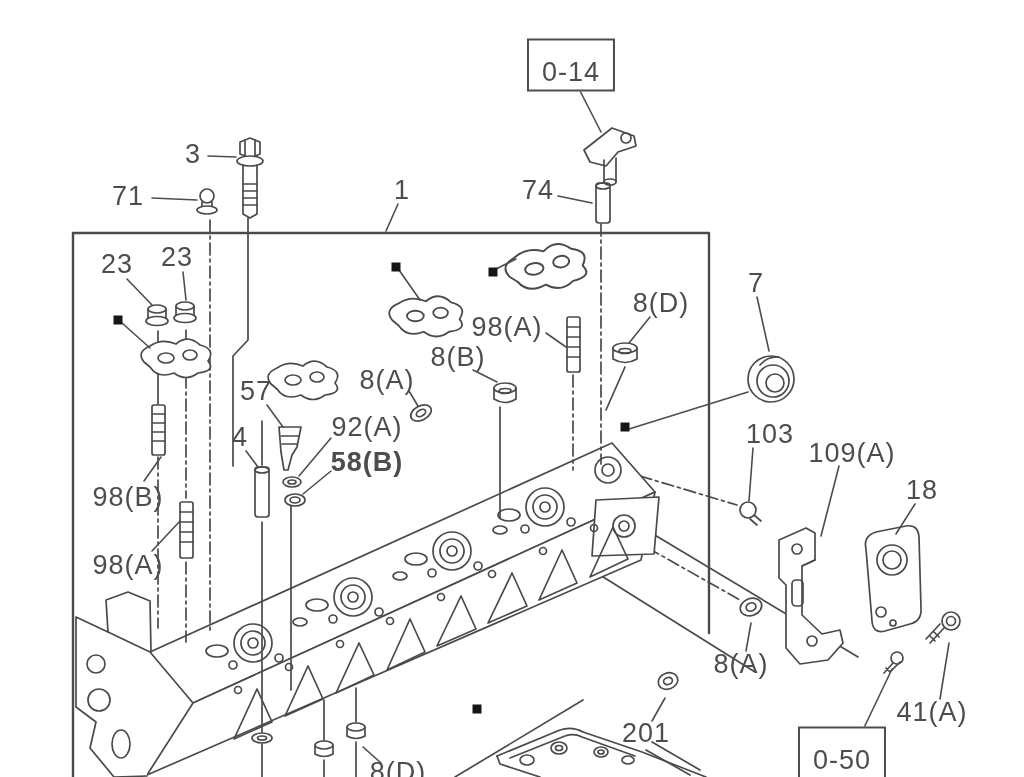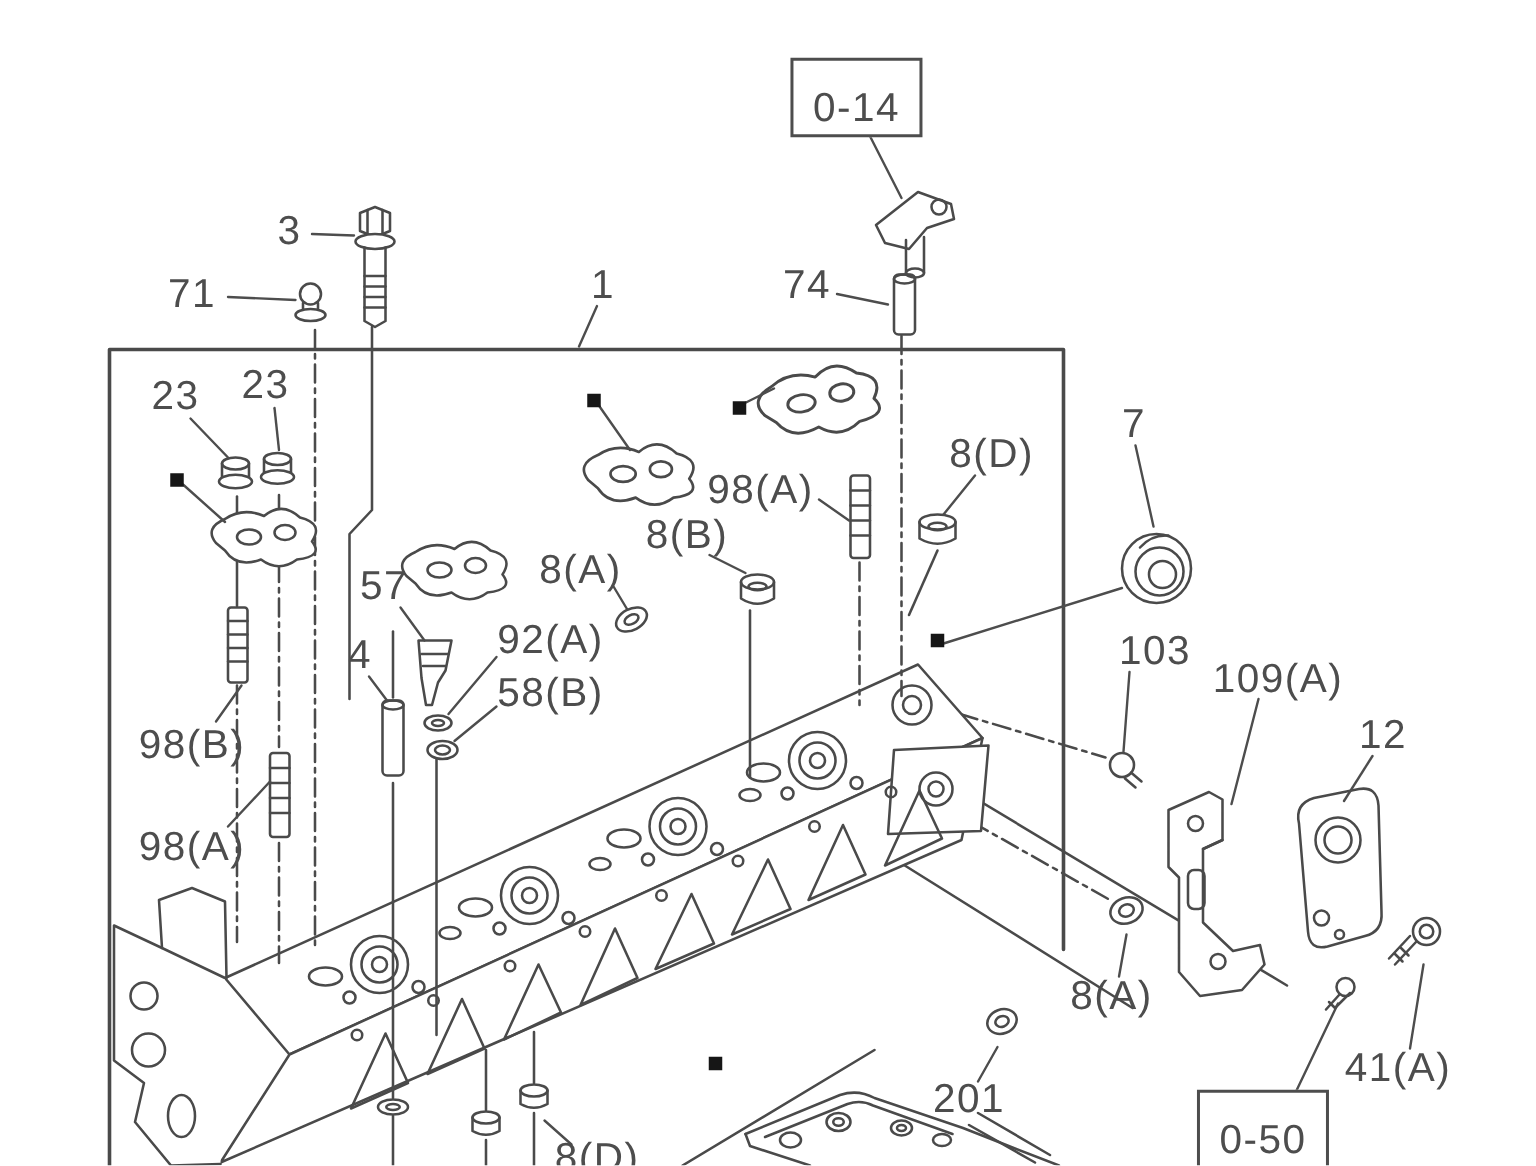--- a/index.html
+++ b/index.html
@@ -325,27 +325,27 @@
       <div class="callout" style="left: 402px; top: 190px;">1</div>
       <div class="callout" style="left: 538px; top: 190px;">74</div>
       <div class="callout boxed" style="left: 571px; top: 65px;">0-14</div>
       <div class="callout" style="left: 507px; top: 327px;">98(A)</div>
       <div class="callout" style="left: 458px; top: 357px;">8(B)</div>
       <div class="callout" style="left: 661px; top: 303px;">8(D)</div>
       <div class="callout" style="left: 756px; top: 283px;">7</div>
       <div class="callout" style="left: 256px; top: 391px;">57</div>
       <div class="callout" style="left: 240px; top: 437px;">4</div>
       <div class="callout" style="left: 367px; top: 427px;">92(A)</div>
-      <div class="callout" style="left: 367px; top: 462px;">58(B)</div>
+      <div class="callout" style="left: 367px; top: 462px; font-weight: bold;">58(B)</div>
       <div class="callout" style="left: 387px; top: 380px;">8(A)</div>
       <div class="callout" style="left: 128px; top: 497px;">98(B)</div>
       <div class="callout" style="left: 128px; top: 565px;">98(A)</div>
       <div class="callout" style="left: 759px; top: 434px; margin-left: 11px;">103</div>
       <div class="callout" style="left: 852px; top: 453px;">109(A)</div>
-      <div class="callout" style="left: 922px; top: 490px;">12</div>
+      <div class="callout" style="left: 922px; top: 490px;">18</div>
       <div class="callout" style="left: 741px; top: 664px;">8(A)</div>
       <div class="callout" style="left: 646px; top: 733px;">201</div>
       <div class="callout" style="left: 932px; top: 712px;">41(A)</div>
       <div class="callout boxed" style="left: 842px; top: 753px;">0-50</div>
       <div class="callout" style="left: 398px; top: 772px;">8(D)</div>
       <div class="bullet" style="left: 118px; top: 320px;"></div>
       <div class="bullet" style="left: 396px; top: 267px;"></div>
       <div class="bullet" style="left: 493px; top: 272px;"></div>
       <div class="bullet" style="left: 625px; top: 427px;"></div>
       <div class="bullet" style="left: 477px; top: 709px;"></div>

